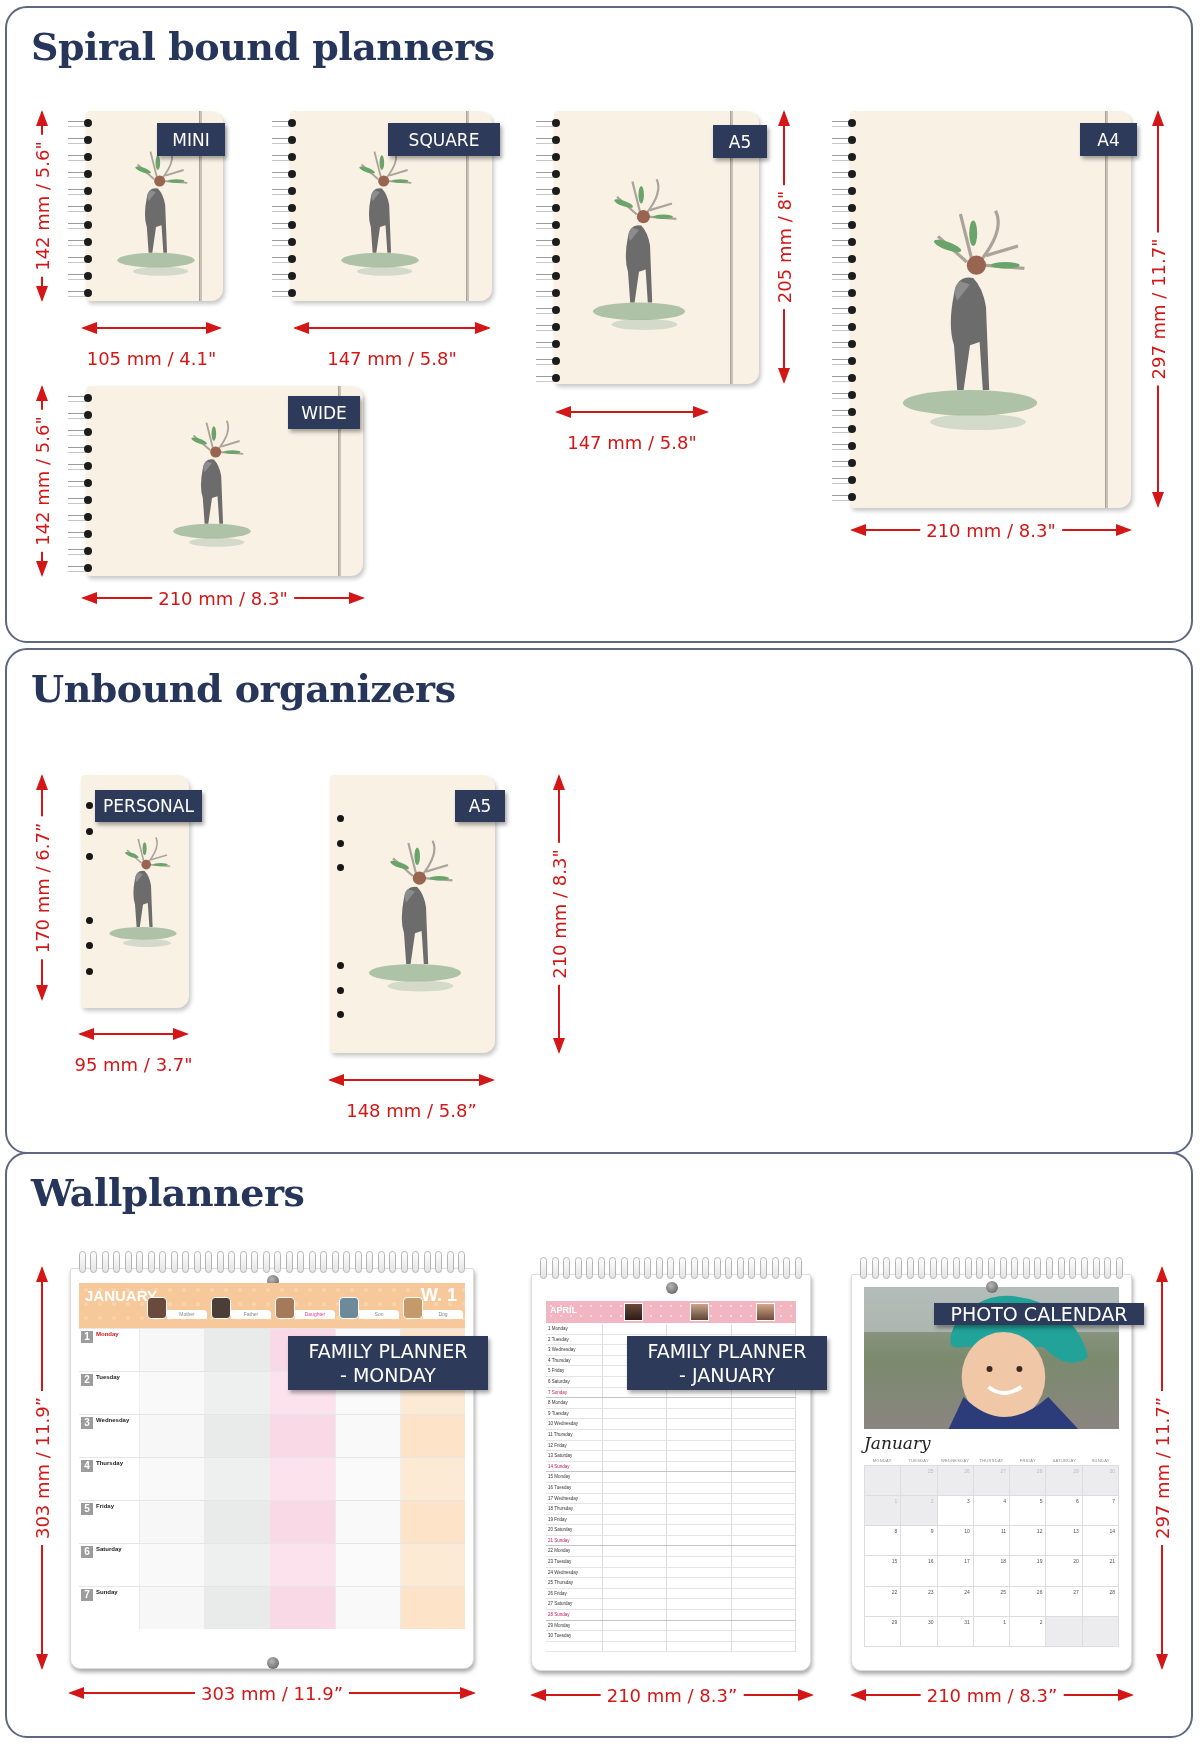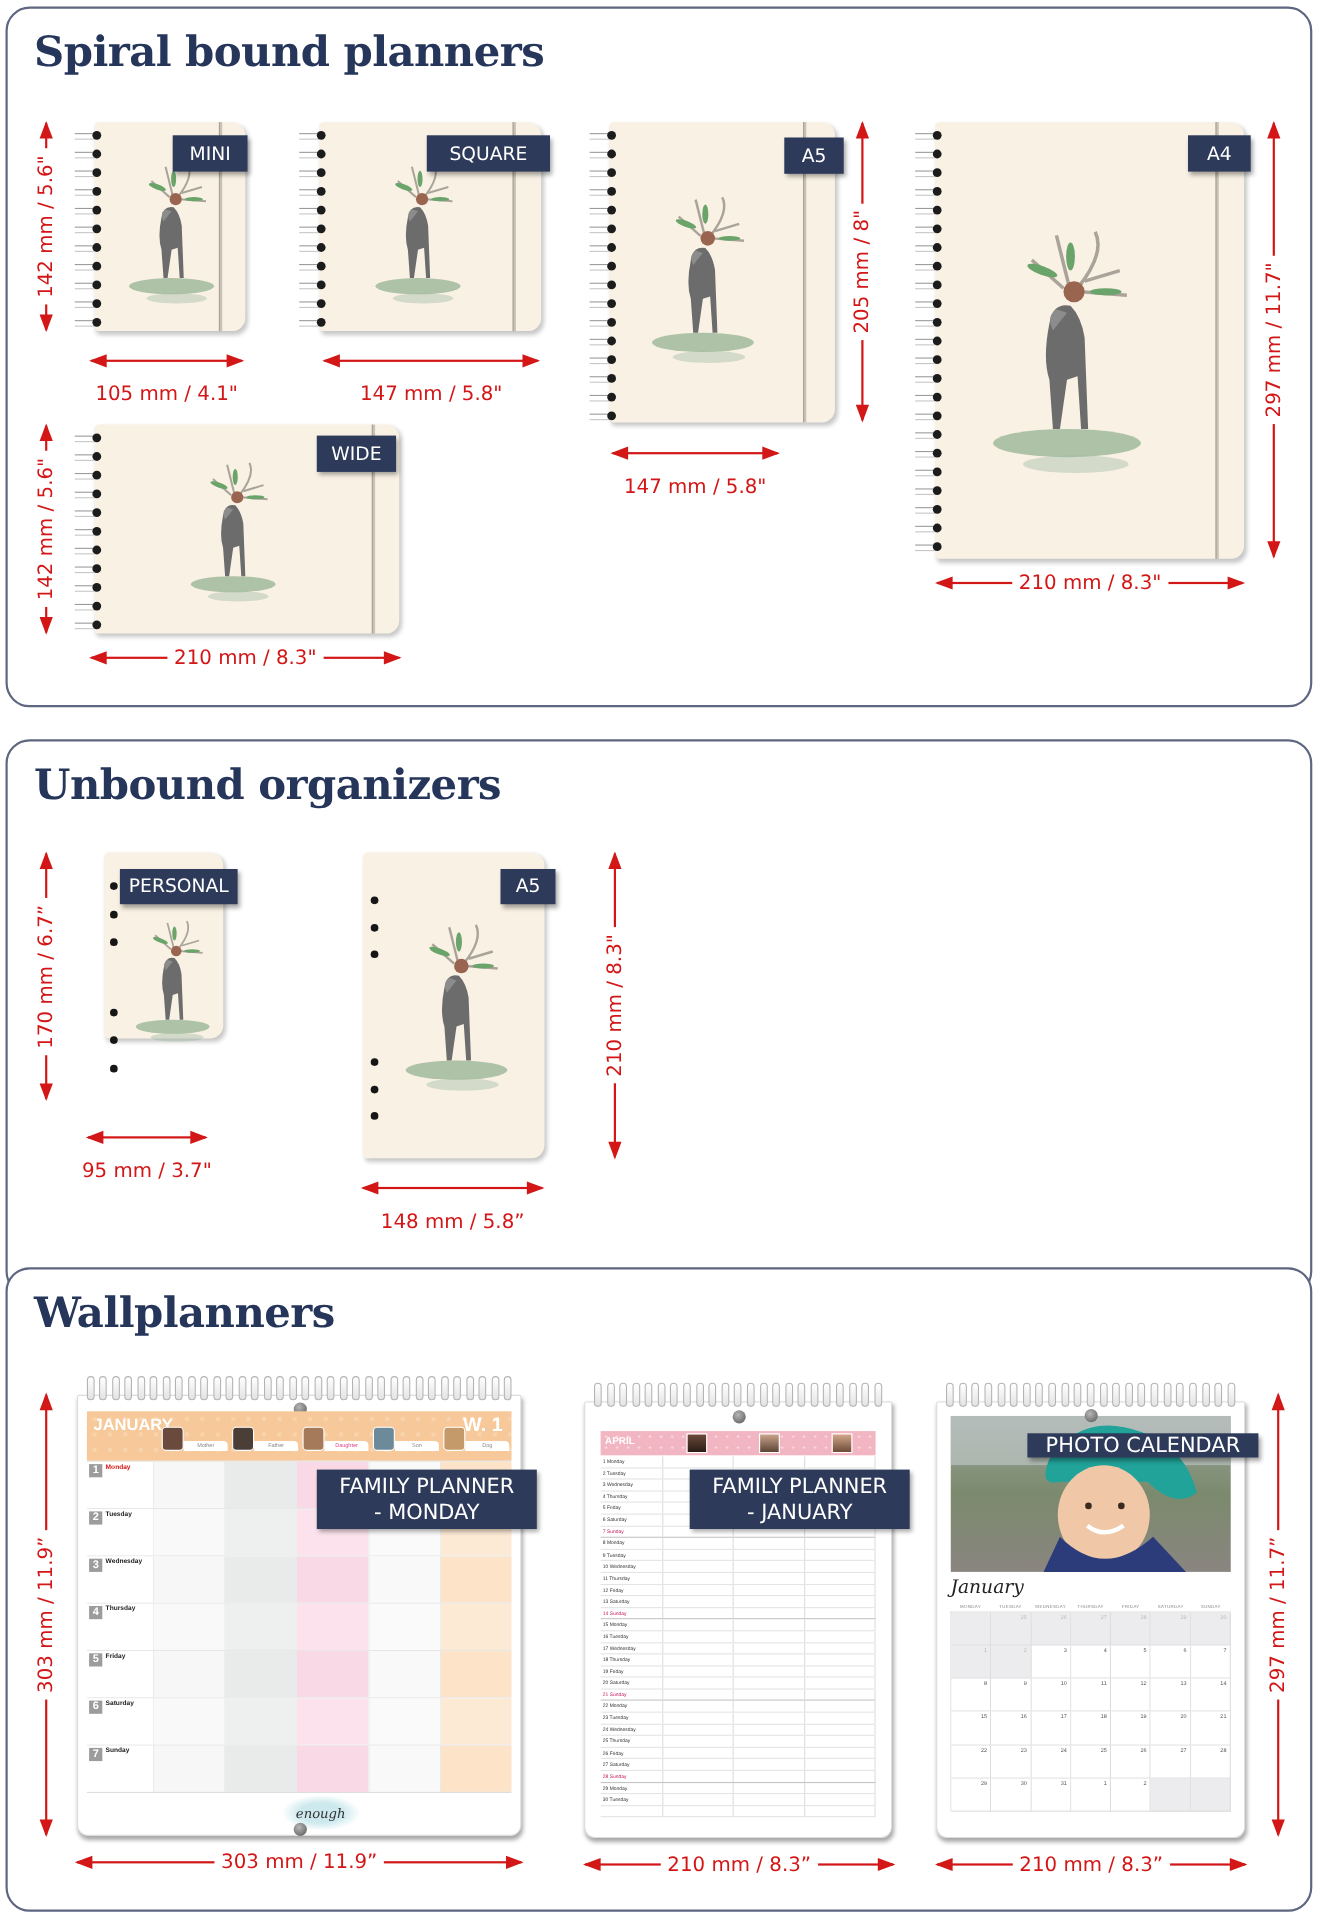--- a/index.html
+++ b/index.html
@@ -368,25 +368,25 @@
     <div class="ah-b"></div>
   <span class="lbl">142 mm / 5.6"</span>
 </div>
 <div class="dim-h" style="left:83px;top:591px;width:280px;height:14px;">
   <div class="line"></div>
     <div class="ah-l"></div>
     <div class="ah-r"></div>
   <span class="lbl">210 mm / 8.3"</span>
 </div>
 
-<section class="card" style="top:672px;height:506px;">
+<section class="card" style="top:648px;height:506px;">
   <h2 class="card-title">Unbound organizers</h2>
 </section>
 
-<div class="nb" style="left:95px;top:775px;width:108px;height:169px;">
+<div class="nb" style="left:81px;top:775px;width:108px;height:233px;">
   <div class="nb-cover" style="border-radius:4px 12px 12px 4px;"></div>
   <div class="holes">
     <div class="hole" style="left:5px;top:27px;"></div>
       <div class="hole" style="left:5px;top:53px;"></div>
       <div class="hole" style="left:5px;top:78px;"></div>
     <div class="hole" style="left:5px;top:142px;"></div>
       <div class="hole" style="left:5px;top:167px;"></div>
       <div class="hole" style="left:5px;top:193px;"></div>
   </div>
   <div class="deer" style="left:22px;top:45px;width:80px;height:150px;">
@@ -611,23 +611,20 @@
           <span class="wk-num">7</span>
           <span class="wk-day" style="">Sunday</span>
         </div>
         <div class="wk-col" style="background:#f7f7f7;opacity:1"></div>
         <div class="wk-col" style="background:#e9ebea;opacity:1"></div>
         <div class="wk-col" style="background:#fad9e6;opacity:1"></div>
         <div class="wk-col" style="background:#f9f9f9;opacity:1"></div>
         <div class="wk-col" style="background:#fde4c8;opacity:1"></div>
       </div>
     </div>
-  <div class="wk-foot" style="top:360px;">
-    <div class="wk-quote">enough</div>
-  </div>
   <div class="hanger" style="left:196px;top:388px;"></div>
 </div>
 <div class="badge two" style="left:288px;top:1336px;width:200px;height:54px;">
   <span>FAMILY PLANNER</span>
   <span>- MONDAY</span>
 </div>
 <div class="dim-v" style="left:35px;top:1268px;width:14px;height:400px;">
   <div class="line"></div>
     <div class="ah-t"></div>
     <div class="ah-b"></div>

